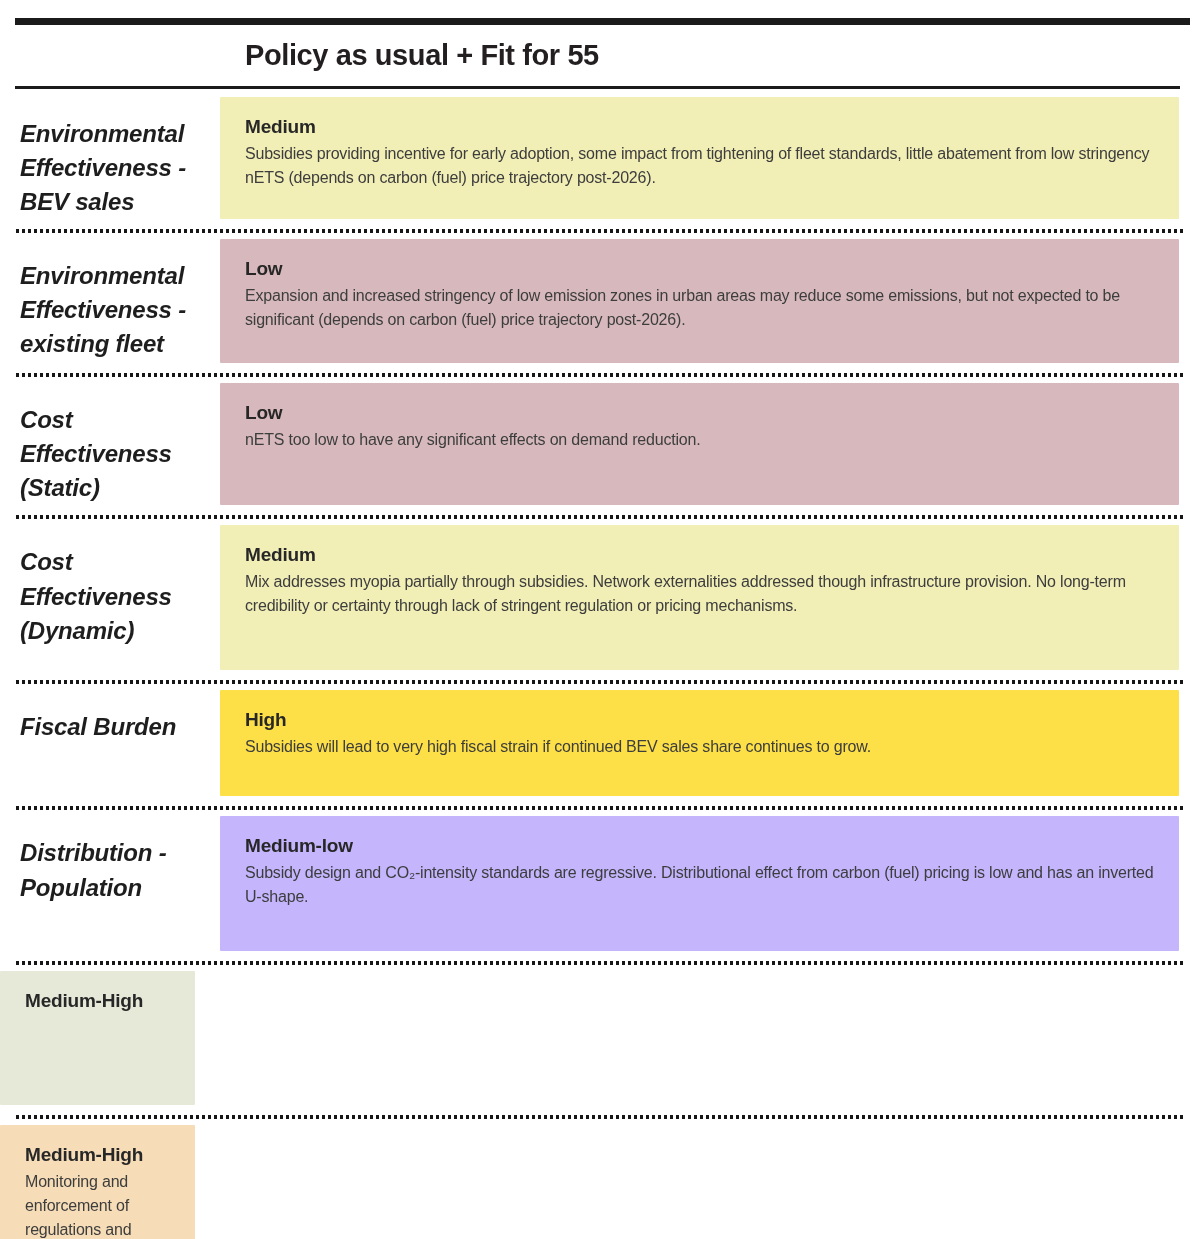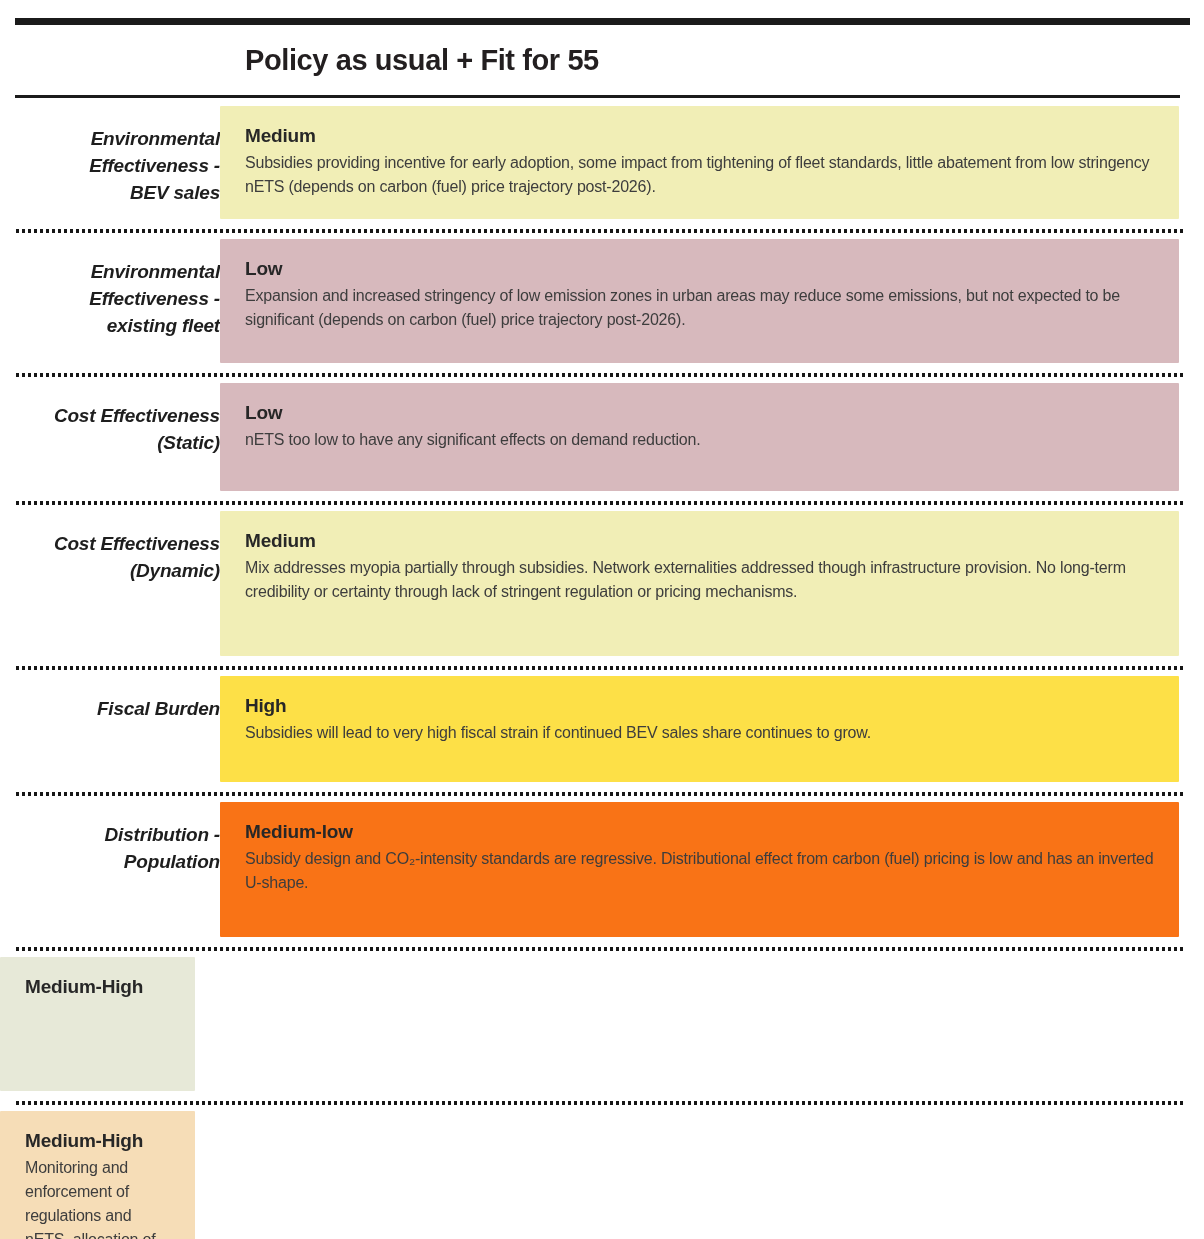--- a/index.html
+++ b/index.html
@@ -10,42 +10,41 @@
     color: #222;
   }
   .page { width: 1204px; min-height: 1239px; background: #ffffff; }
 
   
   .rule-thick { height: 7px; background: #1b1b1b; }
   .rule-thick.top { margin: 18px 14px 0 15px; }
   .rule-thick.bottom { margin: 8px 14px 0 15px; }
   .rule-thin { height: 3px; background: #1b1b1b; margin: 0 24px 0 15px; }
 
-  .header { height: 70px; display: flex; align-items: center; }
+  .header { height: 61px; display: flex; align-items: center; }
   .page-title {
     margin-left: 245px;
     font-size: 29px;
     font-weight: 700;
     letter-spacing: -0.4px;
     color: #231f20;
   }
 
   .rows { padding-top: 8px; }
 
   .row { display: grid; grid-template-columns: 220px 1fr; }
   .row-label {
     padding: 20px 0 0 20px;
-    font-size: 19px;
+    font-size: 24px;
     font-weight: 700;
     font-style: italic;
     line-height: 1.42;
     letter-spacing: -0.2px;
     color: #1e1e1e;
     white-space: pre-line;
-    text-align: right;
   }
   .row-box {
     margin-right: 25px;
     padding: 19px 25px 20px 25px;
     border-radius: 1px;
   }
   .rating {
     font-size: 19px;
     font-weight: 700;
     letter-spacing: -0.2px;
@@ -137,21 +136,21 @@
       <div class="row-box" style="background-color: #fde047;">
         <div class="rating">High</div>
         <div class="desc">Subsidies will lead to very high fiscal strain if continued BEV sales share continues to grow.</div>
       </div>
     </div>
     <div class="dotted"></div>
 
     <div class="row r6">
       <div class="row-label">Distribution -
 Population</div>
-      <div class="row-box" style="background-color: #f97316;">
+      <div class="row-box" style="background-color: #c4b5fd;">
         <div class="rating">Medium-low</div>
         <div class="desc">Subsidy design and CO₂-intensity standards are regressive. Distributional effect from carbon (fuel) pricing is low and has an inverted U-shape.</div>
       </div>
     </div>
     <div class="dotted"></div>
 
     <div class="row r7">
       <div class="row-box" style="background-color: rgb(231, 233, 216);">
         <div class="rating">Medium-High</div>
       </div>

